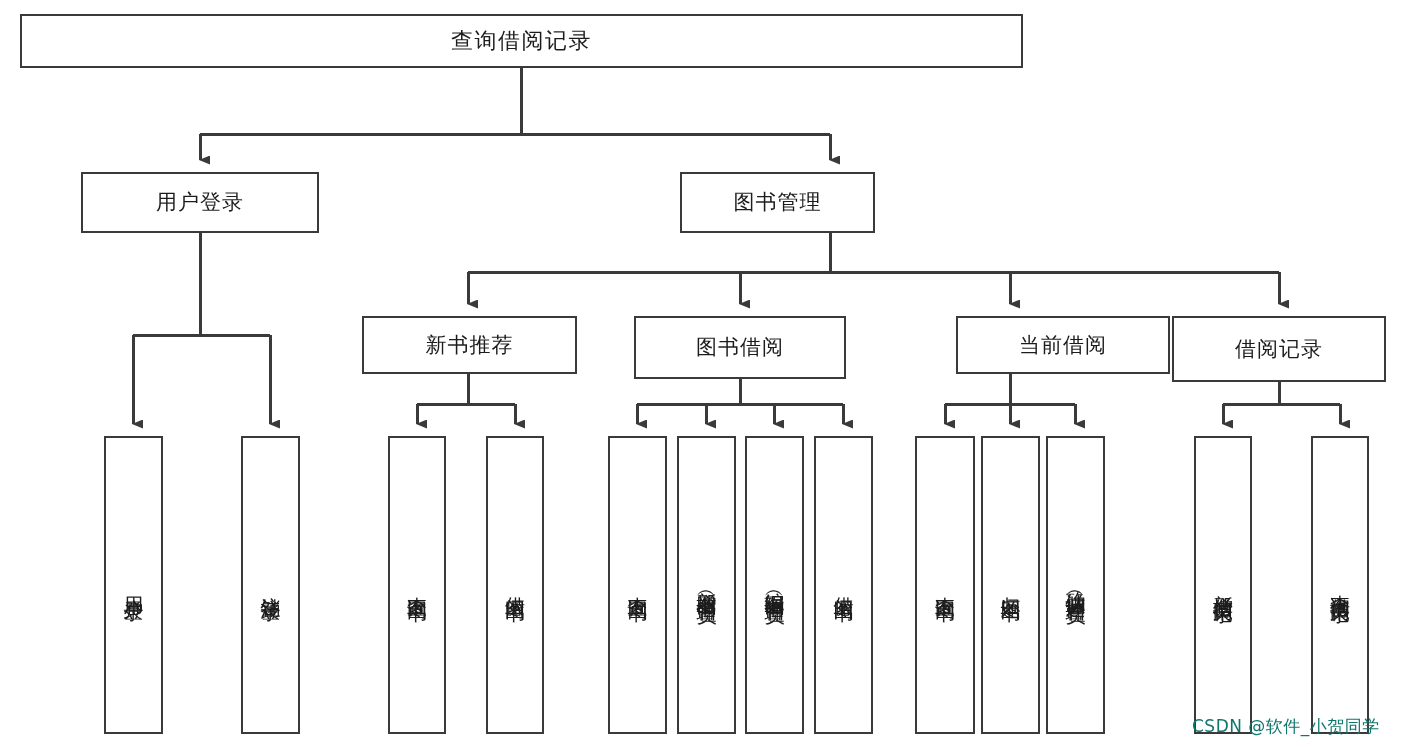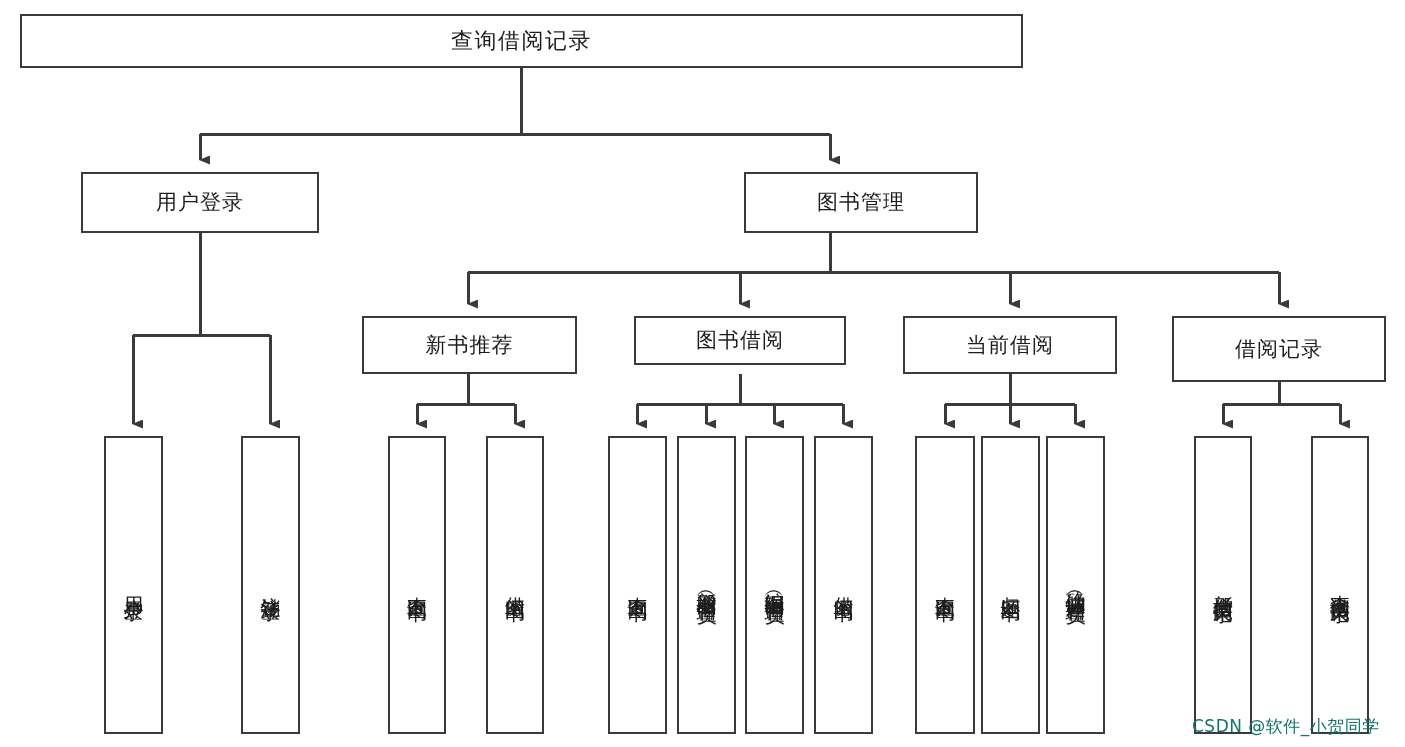--- a/index.html
+++ b/index.html
@@ -128,33 +128,33 @@
   </svg>
 
   <div class="node root horiz" style="left:20px; top:14px; width:1003px; height:54px;">
     <span class="node-label">查询借阅记录</span>
   </div>
 
   <div class="node horiz" style="left:81px; top:172px; width:238px; height:61px;">
     <span class="node-label">用户登录</span>
   </div>
 
-  <div class="node horiz" style="left:744px; top:172px; width:234px; height:61px;">
+  <div class="node horiz" style="left:680px; top:172px; width:195px; height:61px;">
     <span class="node-label">图书管理</span>
   </div>
 
   <div class="node horiz" style="left:362px; top:316px; width:215px; height:58px;">
     <span class="node-label">新书推荐</span>
   </div>
 
-  <div class="node horiz" style="left:634px; top:316px; width:212px; height:49px;">
+  <div class="node horiz" style="left:634px; top:316px; width:212px; height:63px;">
     <span class="node-label">图书借阅</span>
   </div>
 
-  <div class="node horiz" style="left:903px; top:316px; width:214px; height:58px;">
+  <div class="node horiz" style="left:956px; top:316px; width:214px; height:58px;">
     <span class="node-label">当前借阅</span>
   </div>
 
   <div class="node horiz" style="left:1172px; top:316px; width:214px; height:66px;">
     <span class="node-label">借阅记录</span>
   </div>
 
   <div class="node vert" style="left:104px; top:436px; width:59px; height:298px;">
     <span class="node-label">用户登录</span>
   </div>

